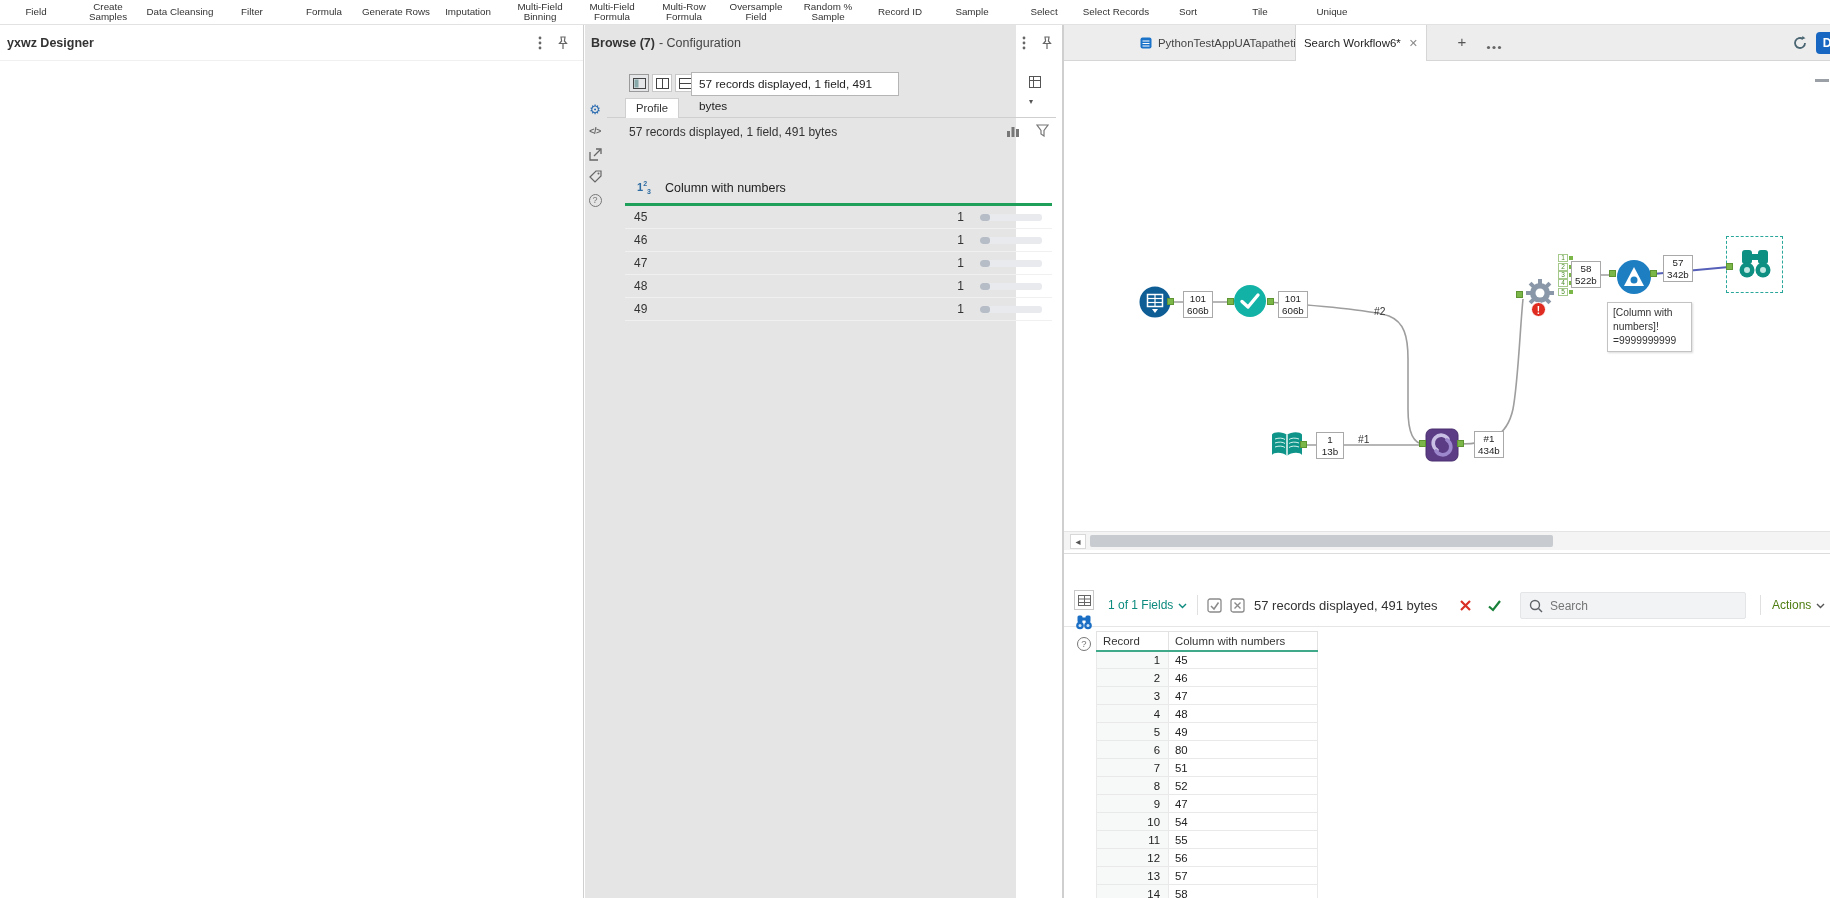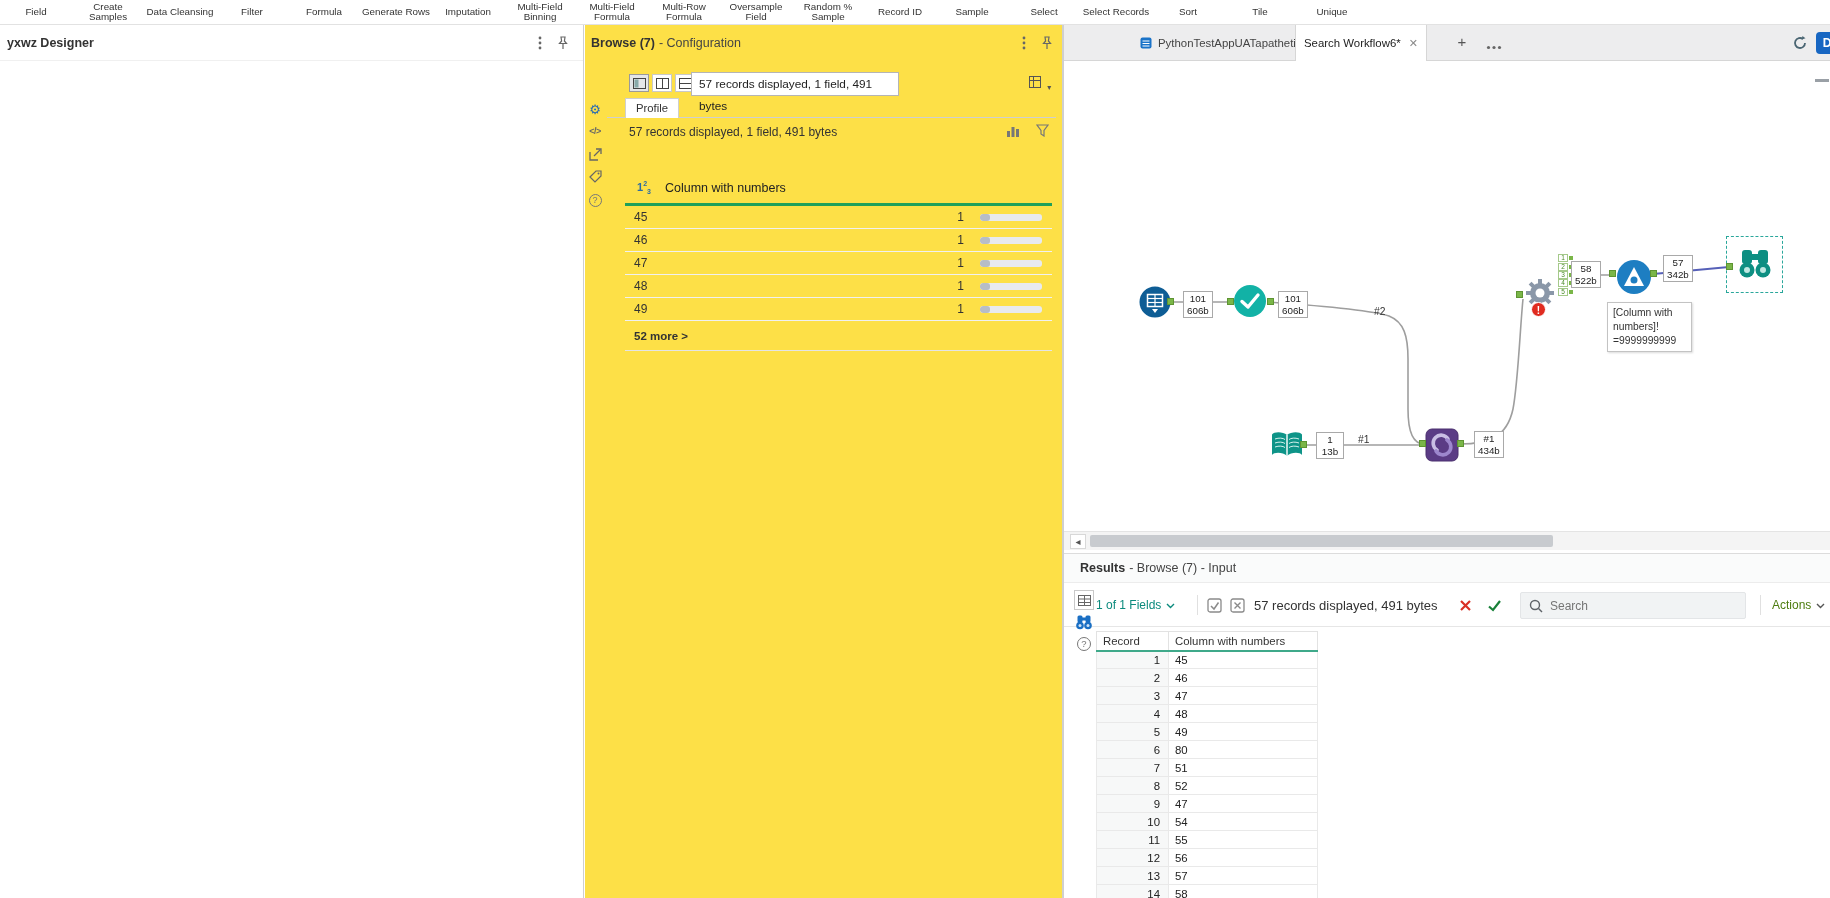--- a/index.html
+++ b/index.html
@@ -9,21 +9,21 @@
 
 #topbar{position:absolute;left:0;top:0;width:1830px;height:25px;background:#fff;border-bottom:1px solid #e2e2e2;display:flex;align-items:center;overflow:hidden}
 .tbi{width:72px;flex:0 0 72px;text-align:center;font-size:9.8px;line-height:10.5px;color:#333;white-space:pre-line;overflow:hidden}
 
 .vline{position:absolute;top:25px;bottom:0;width:1px;background:#cfcfcf}
 .panel-hdr{position:absolute;left:0;top:0;right:0;height:36px;display:flex;align-items:center}
 .hdr-bold{font-weight:bold;font-size:12.5px;color:#333}
 .hdr-rest{font-size:12.5px;color:#444;margin-left:4px}
 .icon-btn{display:inline-flex;align-items:center;justify-content:center;width:18px;height:18px;cursor:pointer}
 
-#cfg{position:absolute;left:585px;top:25px;width:477px;height:873px;background:#fde047}
+#cfg{position:absolute;left:585px;top:25px;width:431px;height:873px;background:#e5e5e5}
 #cfg-strip{position:absolute;left:0;top:36px;width:20px;bottom:0}
 .strip-ic{position:absolute;left:2px;width:16px;height:16px;text-align:center;font-size:13px;color:#666}
 .seg{width:20px;height:18px;border:1px solid #c9c9c9;display:inline-flex;align-items:center;justify-content:center;background:#fff}
 .seg.sel{background:#e4e6e8;border-color:#9a9a9a}
 #rec-box{position:absolute;left:106px;top:47px;width:208px;height:24px;border:1px solid #b5b5b5;background:#fff;font-size:11.8px;line-height:22px;padding-left:7px;color:#222}
 #profile-tab{position:absolute;left:40px;top:73px;height:20px;padding:0 10px;background:#fff;border:1px solid #cfcfcf;border-bottom:none;font-size:11.3px;line-height:19px;color:#333;z-index:2}
 #tab-line{position:absolute;left:22px;top:92px;width:449px;height:1px;background:#cfcfcf}
 
 #card{position:absolute;left:40px;top:147px;width:427px}
 #card-hdr{height:31px;display:flex;align-items:center}
@@ -257,21 +257,20 @@
           </span>
         </div>
         <div class="prow">
           <span class="pv">49</span>
           <span class="pc">1</span>
           <span class="pbar">
             <i style="width:16%"></i>
           </span>
         </div>
       </div>
-    <div id="more-row">52 more &gt;</div>
   </div>
 </div>
 <div class="vline" style="left:1062px"></div>
 
 <div id="right">
 
   <div id="tabbar">
     <div class="wtab" style="left:68px">
       <svg width="12" height="12" style="margin-right:6px">
           <rect x="0.5" y="0.5" width="11" height="11" rx="2" fill="#1a73c8"></rect>
@@ -454,27 +453,23 @@
 
     <div class="abs" style="left:744px;top:18px;width:14px;height:3px;background:#9aa0a6;cursor:pointer"></div>
   </div>
 
   <div id="hscroll">
     <div id="harrow">◂</div>
     <div id="hthumb"></div>
   </div>
 
   <div id="results">
-    <div id="res-hdr">
-      <span class="hdr-bold">Results</span>
-      <span class="hdr-rest">- Browse (7) - Input</span>
-    </div>
 
     <div id="res-tools">
-      <div class="rt" style="left:32px;cursor:pointer">
+      <div class="rt" style="left:44px;cursor:pointer">
         <span class="teal" style="font-size:12px">1 of 1 Fields</span>
         <span class="chev"><svg width="9" height="6">
               <path d="M1 1 L4.5 4.5 L8 1" stroke="#0b8a7d" stroke-width="1.4" fill="none"></path>
             </svg></span>
       </div>
       <div class="vdiv" style="left:133px"></div>
       <div class="rt" style="left:143px;cursor:pointer">
         <svg width="15" height="15">
             <rect x="1" y="1" width="13" height="13" fill="none" stroke="#8a8a8a" stroke-width="1.3" rx="2"></rect>
             <path d="M4 8 L7 11 L11.5 4.5" stroke="#8a8a8a" stroke-width="1.5" fill="none"></path>

